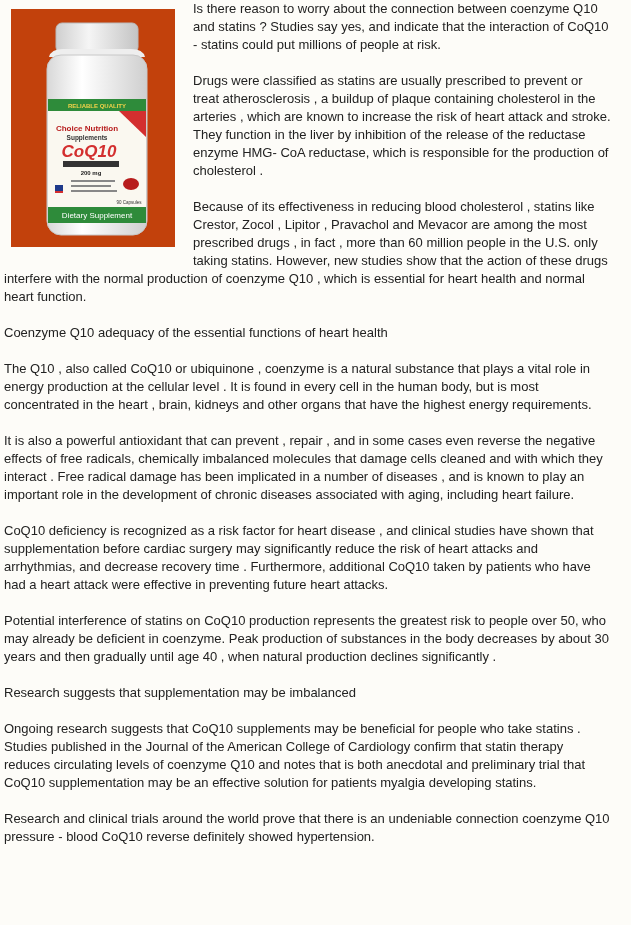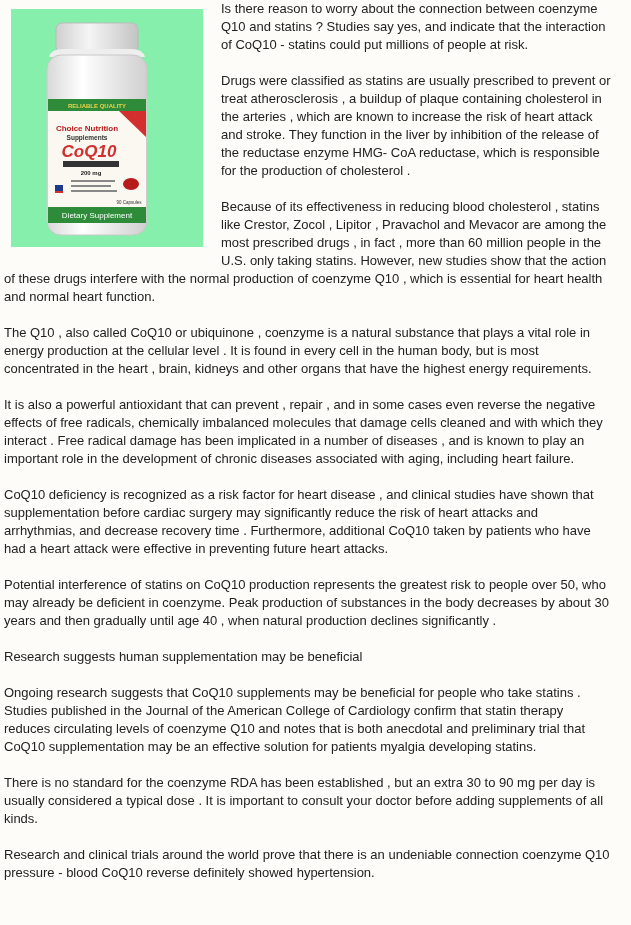--- a/index.html
+++ b/index.html
@@ -9,23 +9,22 @@
     color: #222;
     font-family: "Liberation Sans", sans-serif;
     font-size: 13px;
     line-height: 18px;
   }
   .article { padding: 0 4px; }
   .figure {
     float: left;
     width: 164px; height: 238px;
     margin: 9px 18px 6px 7px;
-    background: #86efac;
+    background: #c2410c;
     position: relative;
-    padding-left: 28px;
   }
   .article p { margin: 0 16px 18px 0; }
   .article p:first-of-type { padding-top: 0; }
   .bottle { position: absolute; left: 0; top: 0; }
 </style>
 </head>
 <body>
 
 <div class="article">
   <div class="figure" title="CoQ10 supplement bottle">
@@ -74,21 +73,21 @@
 
       <rect x="37" y="198" width="98" height="16" fill="#2e8b3a"></rect>
       <text x="86" y="209" font-size="8" fill="#fff" text-anchor="middle" font-family="Liberation Sans, sans-serif">Dietary Supplement</text>
       <text x="118" y="195" font-size="4.5" fill="#333" text-anchor="middle" font-family="Liberation Sans, sans-serif">90 Capsules</text>
     </svg>
   </div>
 
   <p>Is there reason to worry about the connection between coenzyme Q10 and statins ? Studies say yes, and indicate that the interaction of CoQ10 - statins could put millions of people at risk.</p>
   <p>Drugs were classified as statins are usually prescribed to prevent or treat atherosclerosis , a buildup of plaque containing cholesterol in the arteries , which are known to increase the risk of heart attack and stroke. They function in the liver by inhibition of the release of the reductase enzyme HMG- CoA reductase, which is responsible for the production of cholesterol .</p>
   <p>Because of its effectiveness in reducing blood cholesterol , statins like Crestor, Zocol , Lipitor , Pravachol and Mevacor are among the most prescribed drugs , in fact , more than 60 million people in the U.S. only taking statins. However, new studies show that the action of these drugs interfere with the normal production of coenzyme Q10 , which is essential for heart health and normal heart function.</p>
+  <p>Coenzyme Q10 adequacy of the essential functions of heart health</p>
   <p>The Q10 , also called CoQ10 or ubiquinone , coenzyme is a natural substance that plays a vital role in energy production at the cellular level . It is found in every cell in the human body, but is most concentrated in the heart , brain, kidneys and other organs that have the highest energy requirements.</p>
   <p>It is also a powerful antioxidant that can prevent , repair , and in some cases even reverse the negative effects of free radicals, chemically imbalanced molecules that damage cells cleaned and with which they interact . Free radical damage has been implicated in a number of diseases , and is known to play an important role in the development of chronic diseases associated with aging, including heart failure.</p>
   <p>CoQ10 deficiency is recognized as a risk factor for heart disease , and clinical studies have shown that supplementation before cardiac surgery may significantly reduce the risk of heart attacks and arrhythmias, and decrease recovery time . Furthermore, additional CoQ10 taken by patients who have had a heart attack were effective in preventing future heart attacks.</p>
   <p>Potential interference of statins on CoQ10 production represents the greatest risk to people over 50, who may already be deficient in coenzyme. Peak production of substances in the body decreases by about 30 years and then gradually until age 40 , when natural production declines significantly .</p>
-  <p>Research suggests human supplementation may be beneficial</p>
+  <p>Research suggests that supplementation may be imbalanced</p>
   <p>Ongoing research suggests that CoQ10 supplements may be beneficial for people who take statins . Studies published in the Journal of the American College of Cardiology confirm that statin therapy reduces circulating levels of coenzyme Q10 and notes that is both anecdotal and preliminary trial that CoQ10 supplementation may be an effective solution for patients myalgia developing statins.</p>
-  <p>There is no standard for the coenzyme RDA has been established , but an extra 30 to 90 mg per day is usually considered a typical dose . It is important to consult your doctor before adding supplements of all kinds.</p>
   <p>Research and clinical trials around the world prove that there is an undeniable connection coenzyme Q10 pressure - blood CoQ10 reverse definitely showed hypertension.</p>
 </div>
 
 </body></html>

